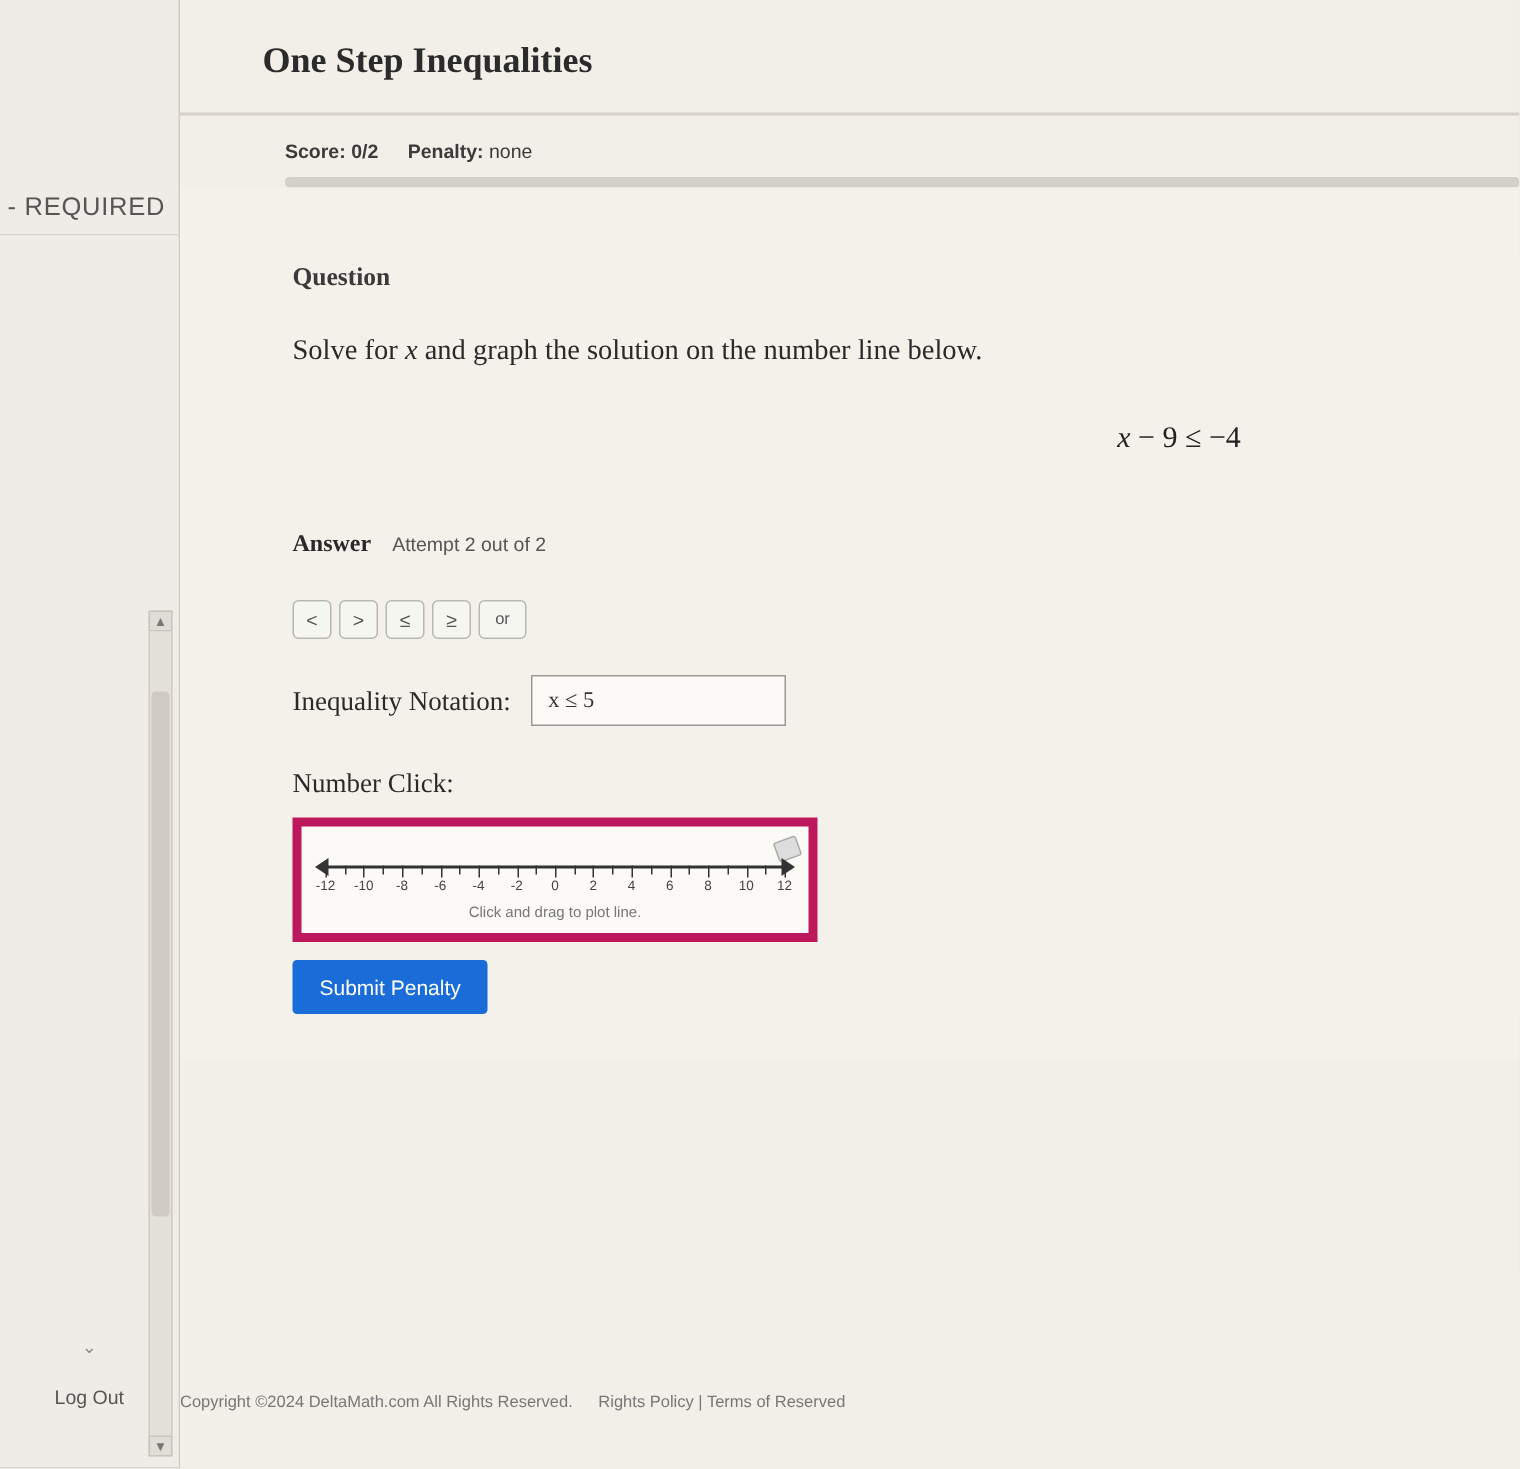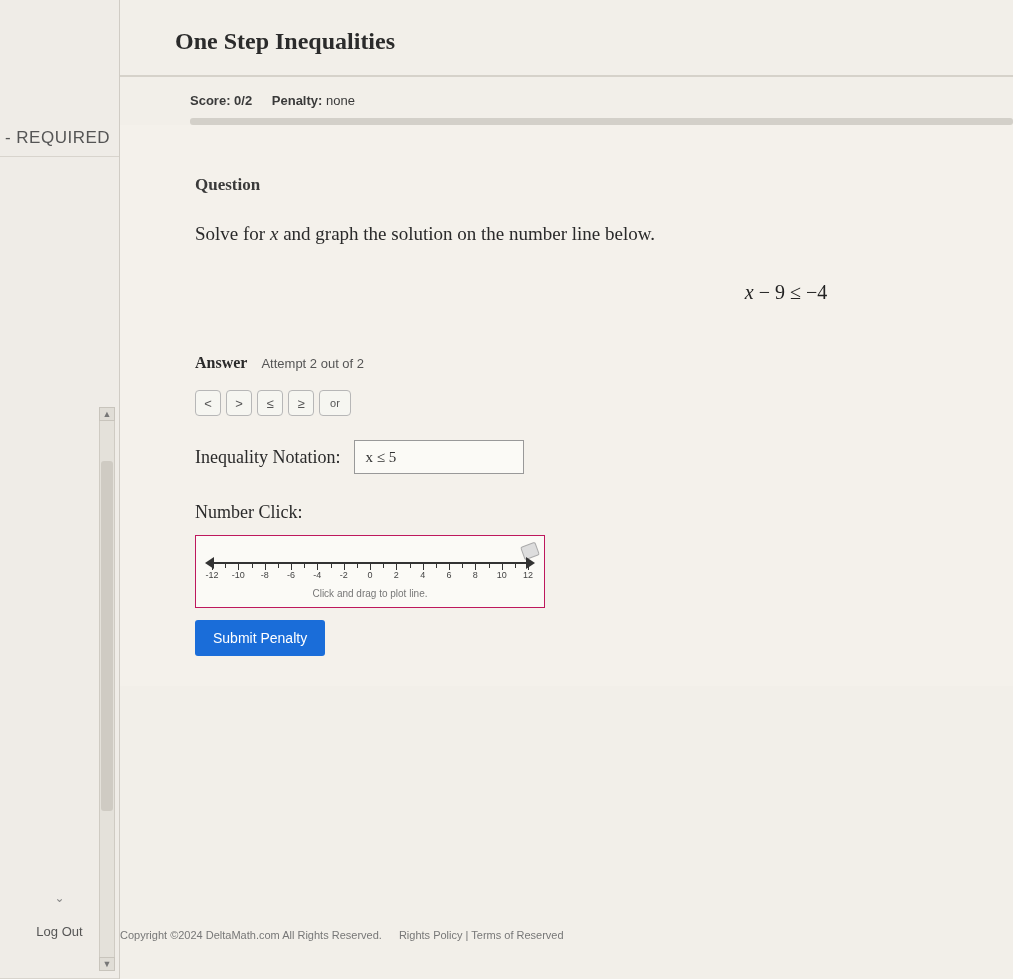--- a/index.html
+++ b/index.html
@@ -123,21 +123,21 @@
     }
     .math-var { font-style: italic; }
     .equation {
       font-size: 20px;
       color: #222;
       text-align: center;
       padding-left: 380px;
       margin-bottom: 50px;
     }
     .answer-row {
-      margin-bottom: 18px;
+      margin-bottom: 28px;
     }
     .answer-lbl { font-weight: bold; font-size: 16px; margin-right: 10px; }
     .attempt { font-family: Arial, sans-serif; font-size: 13px; color: #555; }
     .op-row {
       display: flex;
       gap: 5px;
       margin-bottom: 24px;
     }
     .op-btn {
       width: 26px;
@@ -167,21 +167,21 @@
       border: 1px solid #999;
       background: #fbfaf6;
       padding: 6px 10px;
       font-size: 15px;
       font-family: Georgia, serif;
       color: #333;
     }
     .nl-lbl { font-size: 18px; color: #2a2a2a; margin-bottom: 12px; }
     .nl-box {
       width: 350px;
-      border: 1px solid #be185d;
+      border: 6px solid #be185d;
       background: #fbfaf6;
       padding: 26px 10px 8px 10px;
       position: relative;
       margin-bottom: 12px;
     }
     .axis-line {
       position: relative;
       height: 2px;
       background: #333;
       margin: 0 6px;

